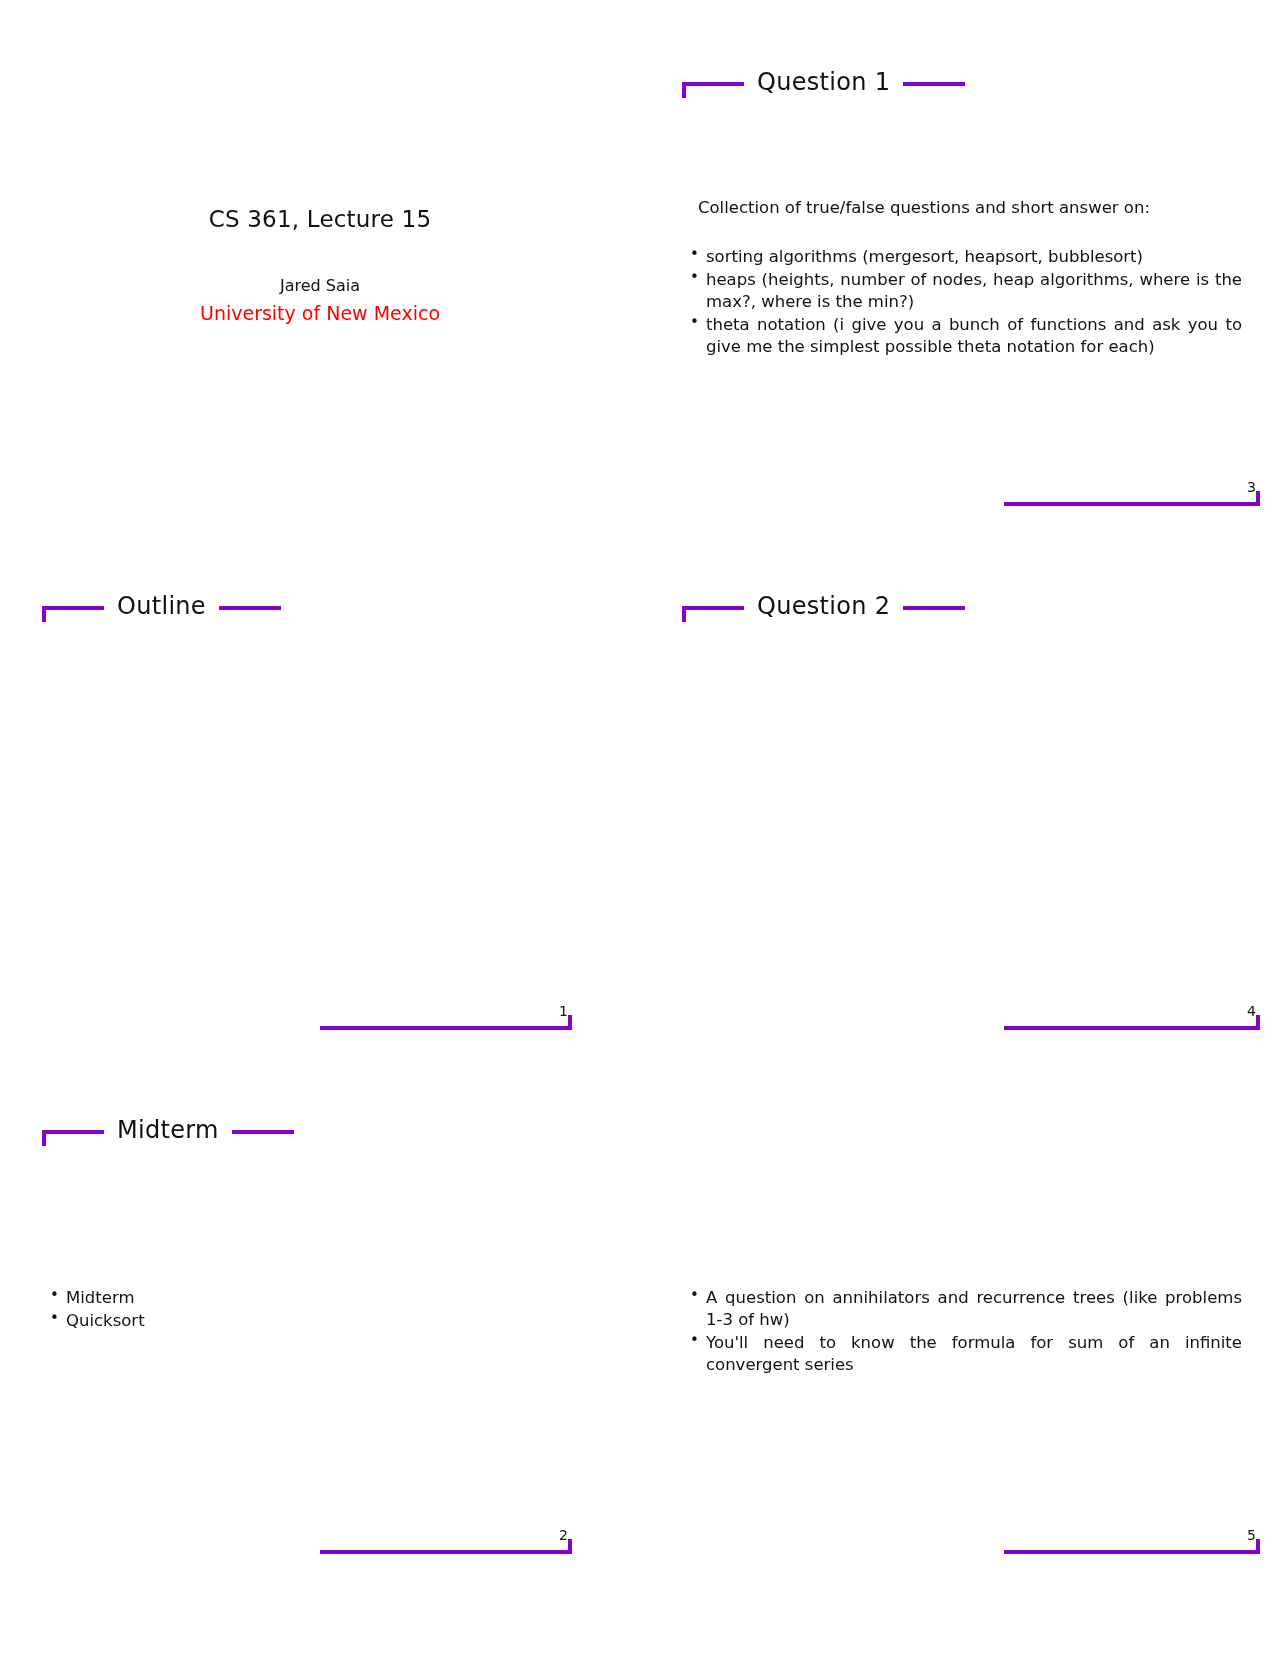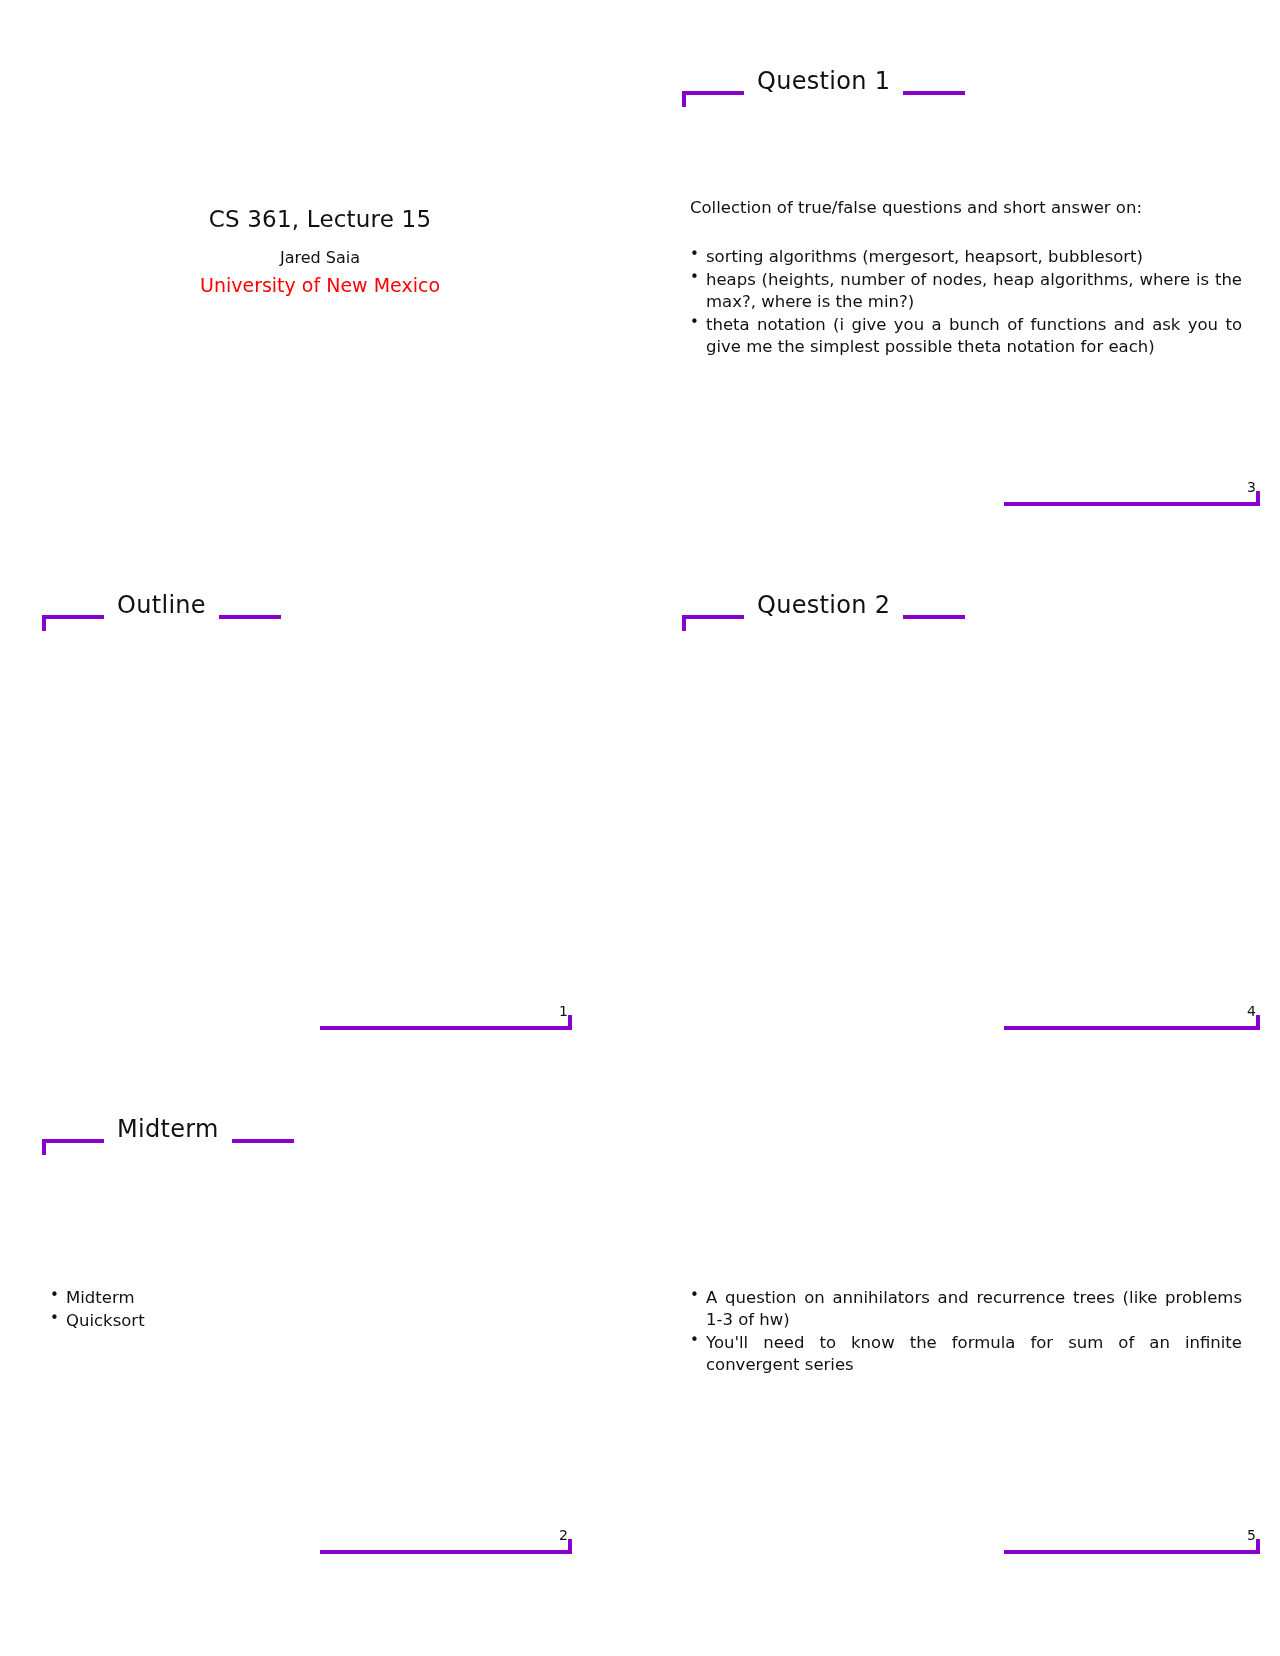--- a/index.html
+++ b/index.html
@@ -32,26 +32,26 @@
 
   .slide {
     position: relative;
     box-sizing: border-box;
     padding: 0;
   }
 
   
   .slide-head {
     position: absolute;
-    top: 33px;
+    top: 50px;
     left: 0;
     right: 0;
     height: 44px;
     display: flex;
-    align-items: flex-end;
+    align-items: flex-start;
   }
   .head-rule-left {
     position: relative;
     height: 4px;
     background: #8800cc;
     width: 62px;
     margin-left: 32px;
     margin-top: 14px;
   }
   .head-rule-left::before {
@@ -86,21 +86,21 @@
     right: 0;
     text-align: center;
   }
   .title-main {
     font-size: 23px;
     letter-spacing: 0.2px;
     color: #111111;
   }
   .title-author {
     font-size: 16px;
-    margin-top: 16px;
+    margin-top: 44px;
     color: #111111;
   }
   .title-institute {
     font-size: 19px;
     margin-top: 7px;
     color: #ff0000;
   }
 
   
   .slide-body {
@@ -108,21 +108,21 @@
     left: 24px;
     right: 18px;
   }
   .body-q1   { top: 178px; }
   .body-out  { top: 735px; }
   .body-q2   { top: 735px; }
 
   .lead-line {
     font-size: 16.5px;
     line-height: 1.45;
-    margin-left: 16px;
+    margin-left: 24px;
     margin-bottom: 26px;
     color: #111111;
   }
 
   ul.bullets {
     list-style: none;
     margin: 10px;
     padding: 0;
   }
   ul.bullets > li {

